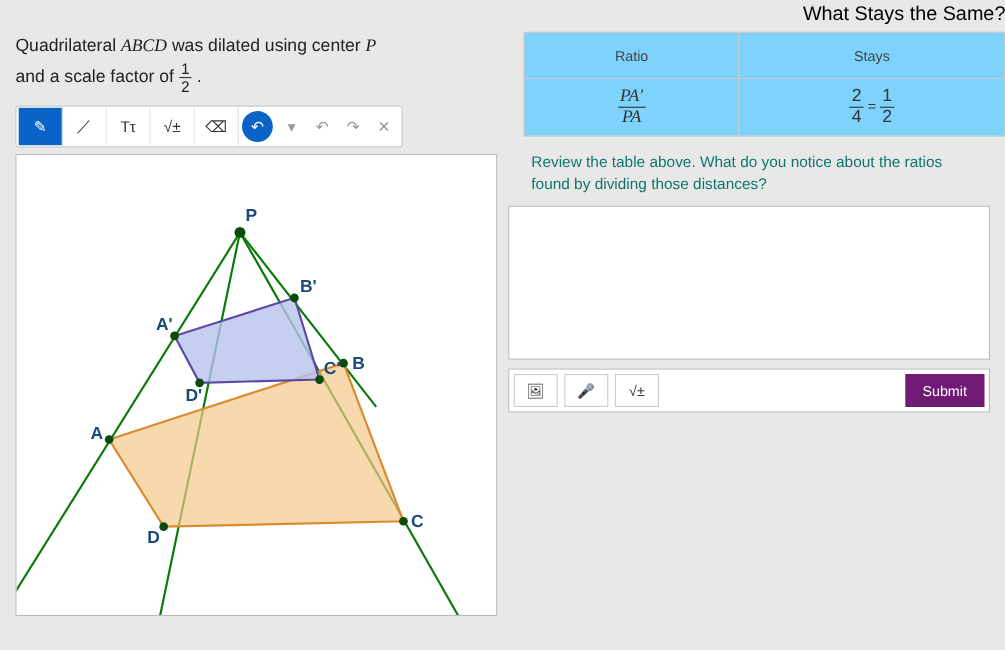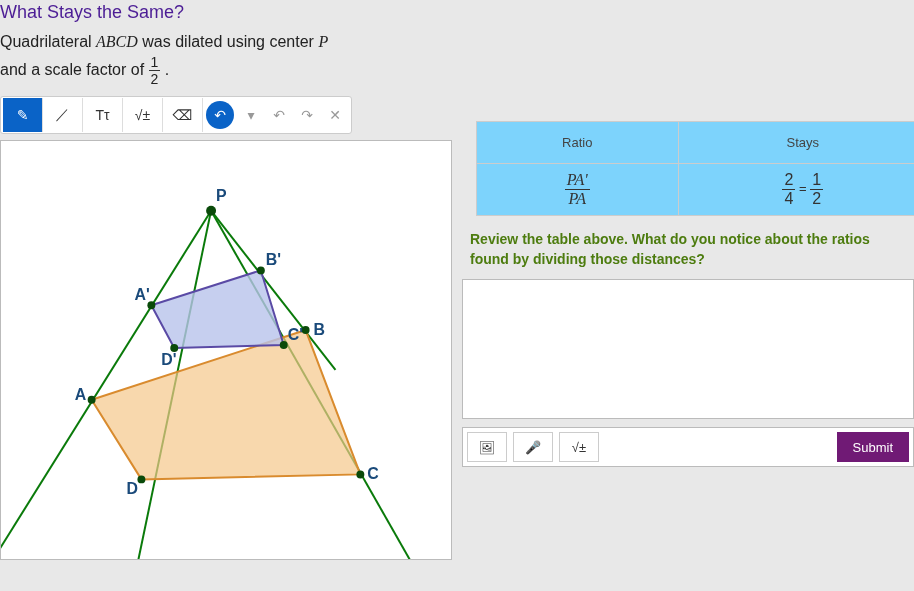--- a/index.html
+++ b/index.html
@@ -5,30 +5,29 @@
   * { box-sizing: border-box; margin: 0; padding: 0; }
   body {
     font-family: Arial, Helvetica, sans-serif;
     background: #e8e8e8;
     width: 914px;
     height: 591px;
     overflow: hidden;
     color: #333;
   }
   .header {
-    text-align: left;
+    text-align: right;
     font-size: 18px;
-    color: #4c1d95;
+    color: #000000;
     padding: 2px 0 6px;
   }
   .main {
     display: flex;
-    padding: 0 0;
+    padding: 0 14px;
     gap: 10px;
-    align-items: center;
   }
   .left, .right { flex: 1; }
   .prompt {
     font-size: 16px;
     color: #222;
     line-height: 1.6;
     margin-bottom: 10px;
   }
   .frac {
     display: inline-block;
@@ -92,23 +91,23 @@
   .ratio-table th, .ratio-table td {
     border: 1px solid #ccc;
     padding: 8px 6px;
     text-align: center;
     height: 42px;
   }
   .ratio-table th { font-weight: normal; color:#444; }
   
   .question {
     font-size: 14px;
-    font-weight: bold;
-    color: #4d7c0f;
-    margin: 14px 8px 10px;
+    font-weight: normal;
+    color: #0f766e;
+    margin: 14px 21px 10px;
     line-height: 1.4;
   }
   .answer-box {
     background: #fff;
     border: 1px solid #bbb;
     height: 140px;
     margin-bottom: 8px;
   }
   .answer-bar {
     display: flex;

